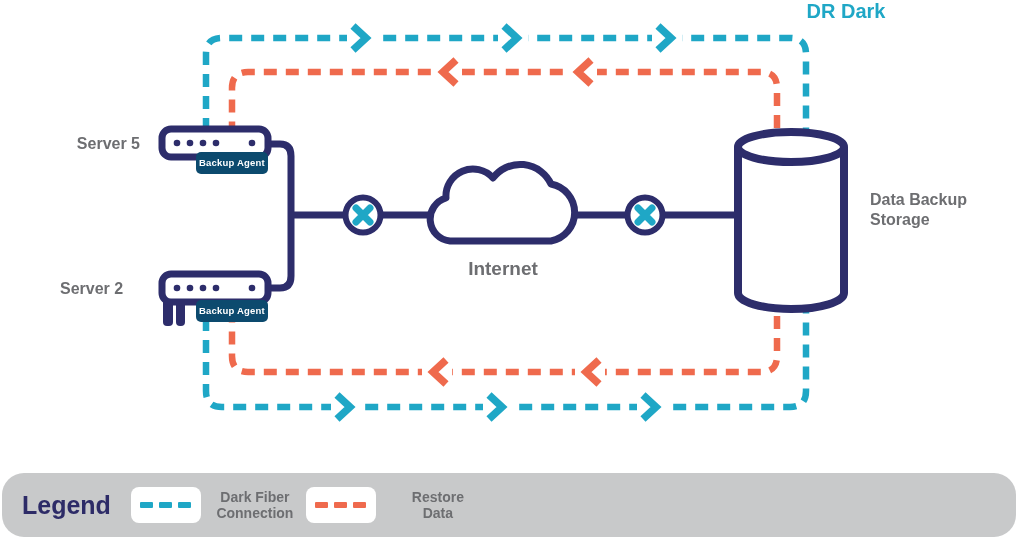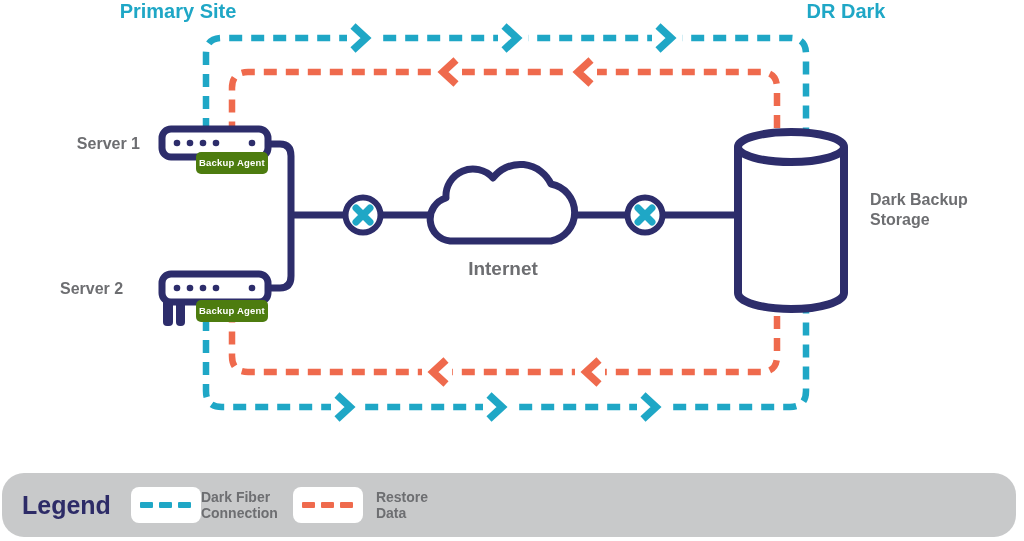--- a/index.html
+++ b/index.html
@@ -15,28 +15,28 @@
   .shape-thick{fill:#ffffff;stroke:#2d2d6b;stroke-width:8;}
   .chev{fill:none;stroke-width:7.5;stroke-linejoin:miter;stroke-linecap:butt;}
   .chev.t{stroke:#1fa7c6;} .chev.o{stroke:#ef6a4d;}
   .xglyph{fill:none;stroke:#1fa7c6;stroke-width:7;stroke-linecap:round;}
   .dot{fill:#2d2d6b;}
 
   
   .lbl{position:absolute;font-weight:700;}
   .site-label{color:#1fa7c6;font-size:20px;}
   .gray-label{color:#6d6e71;font-size:16px;line-height:1.25;}
-  .badge{position:absolute;left:196px;width:72px;height:22px;background:#4d7c0f;
+  .badge{position:absolute;left:196px;width:72px;height:22px;background:#0c4a6e;
          border-radius:5px;color:#ffffff;font-size:9.5px;font-weight:700;
          line-height:22px;text-align:center;letter-spacing:.2px;}
 
   
   .legend-bar{position:absolute;left:2px;top:473px;width:1014px;height:64px;
               background:#c8c9ca;border-radius:22px;display:flex;align-items:center;
-              box-sizing:border-box;padding-left:20px;}
+              box-sizing:border-box;padding-left:20px;text-align:center;}
   .legend-title{color:#2d2b67;font-size:25px;font-weight:700;}
   .chip{width:70px;height:36px;background:#ffffff;border-radius:8px;
         display:flex;align-items:center;justify-content:center;gap:6px;flex:none;}
   .chip .dash{display:block;width:13px;height:6.5px;border-radius:1px;}
   .chip.teal .dash{background:#1fa7c6;}
   .chip.orange .dash{background:#ef6a4d;}
   .legend-label{color:#6d6e71;font-size:14px;font-weight:700;line-height:1.15;}
 </style>
 </head>
 <body>
@@ -105,42 +105,41 @@
       <rect x="176" y="298" width="9" height="28" rx="4" fill="#2d2d6b"></rect>
       <rect class="shape" x="162" y="274" width="106" height="28" rx="9"></rect>
       <circle class="dot" cx="177" cy="288" r="3.3"></circle>
         <circle class="dot" cx="190" cy="288" r="3.3"></circle>
       <circle class="dot" cx="203" cy="288" r="3.3"></circle>
         <circle class="dot" cx="216" cy="288" r="3.3"></circle>
       <circle class="dot" cx="252" cy="288" r="3.3"></circle>
     </g>
   </svg>
 
-  <div class="lbl site-label" style="left:118px;top:0px;width:120px;text-align:center;">Primary Site</div>
   <div class="lbl site-label" style="left:806px;top:0px;width:80px;text-align:center;">DR Dark</div>
 
-  <div class="lbl gray-label" style="left:60px;top:134px;width:80px;text-align:right;">Server 1</div>
+  <div class="lbl gray-label" style="left:60px;top:134px;width:80px;text-align:right;">Server 5</div>
   <div class="lbl gray-label" style="left:60px;top:279px;width:80px;text-align:left;">Server 2</div>
 
   <div class="badge" style="top:152px;">Backup Agent</div>
   <div class="badge" style="top:300px;">Backup Agent</div>
 
   <div class="lbl gray-label" style="left:453px;top:251px;width:100px;text-align:center;font-size:19px;margin-top:6px;">Internet</div>
 
-  <div class="lbl gray-label" style="left:870px;top:190px;width:102px;">Dark Backup Storage</div>
+  <div class="lbl gray-label" style="left:870px;top:190px;width:102px;">Data Backup Storage</div>
 
   <div class="legend-bar">
     <div class="legend-title">Legend</div>
     <div class="chip teal" style="margin-left:20px;">
       <span class="dash"></span>
       <span class="dash"></span>
       <span class="dash"></span>
     </div>
-    <div class="legend-label" style="width:82px;">Dark Fiber Connection</div>
+    <div class="legend-label" style="margin-left:13px;width:82px;">Dark Fiber Connection</div>
     <div class="chip orange" style="margin-left:10px;">
       <span class="dash"></span>
       <span class="dash"></span>
       <span class="dash"></span>
     </div>
-    <div class="legend-label" style="margin-left:13px;width:70px;">Restore Data</div>
+    <div class="legend-label" style="margin-left:27px;width:70px;">Restore Data</div>
   </div>
 
 </div>
 
 </body></html>

